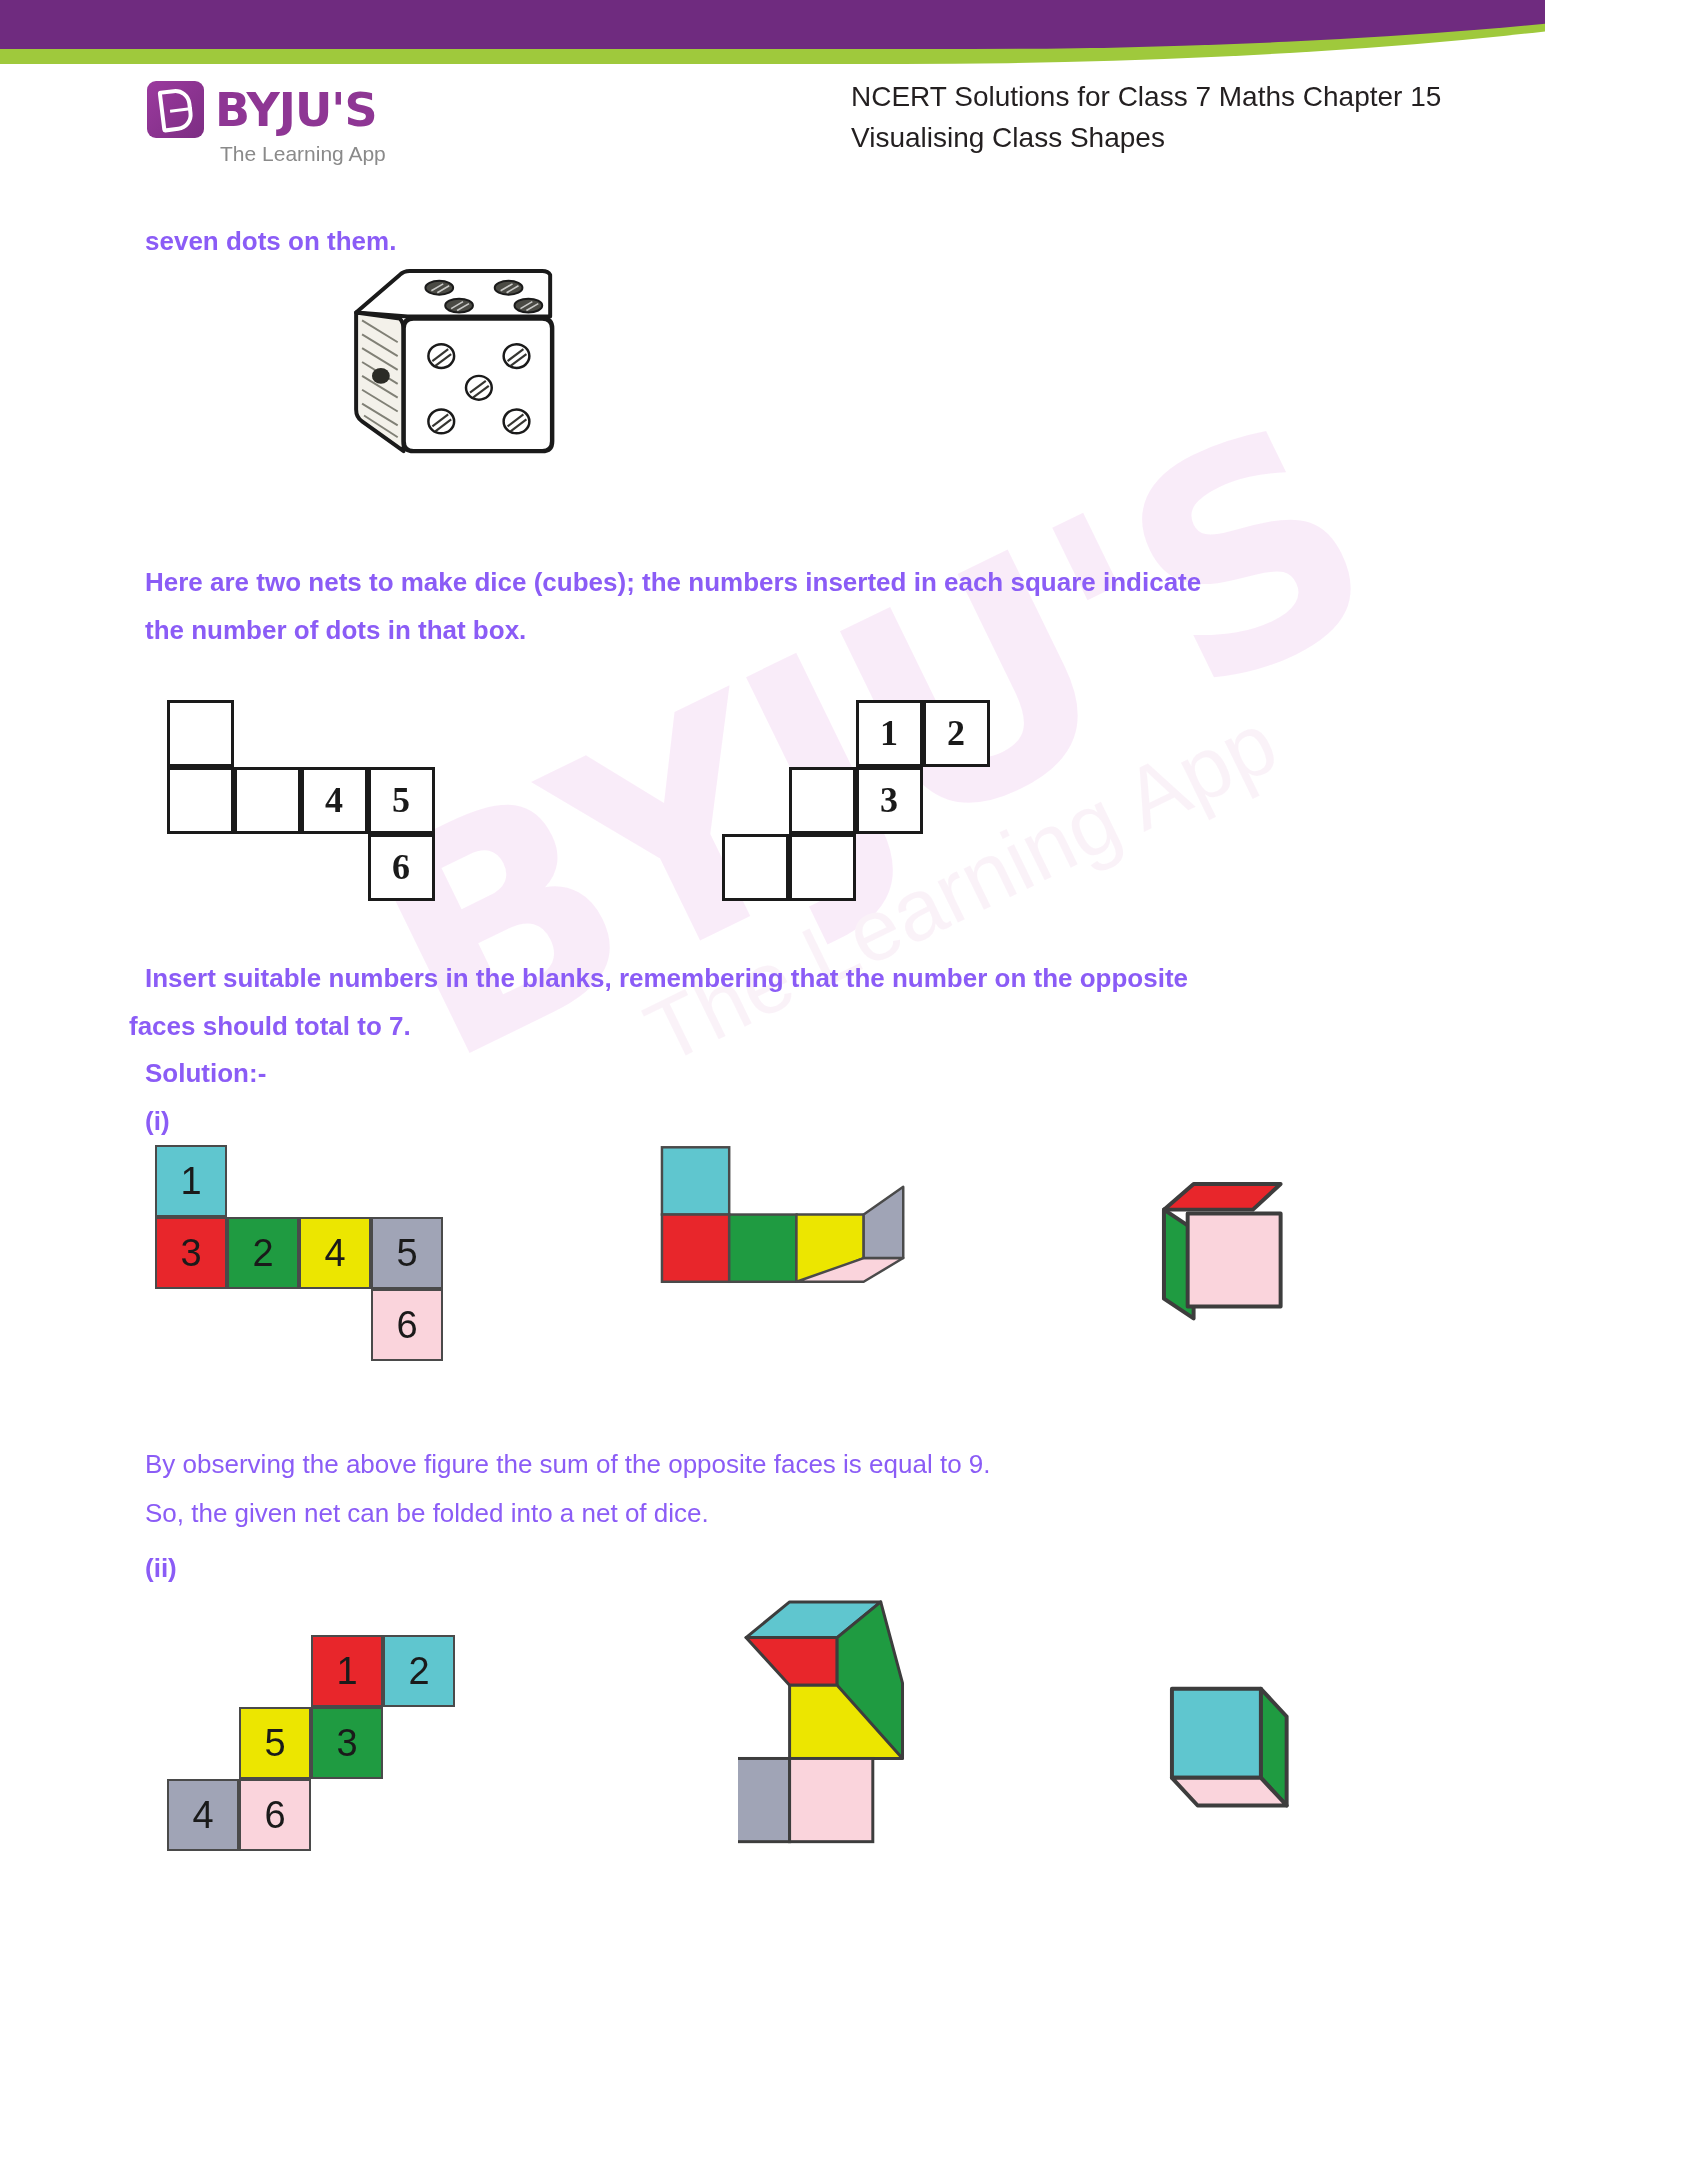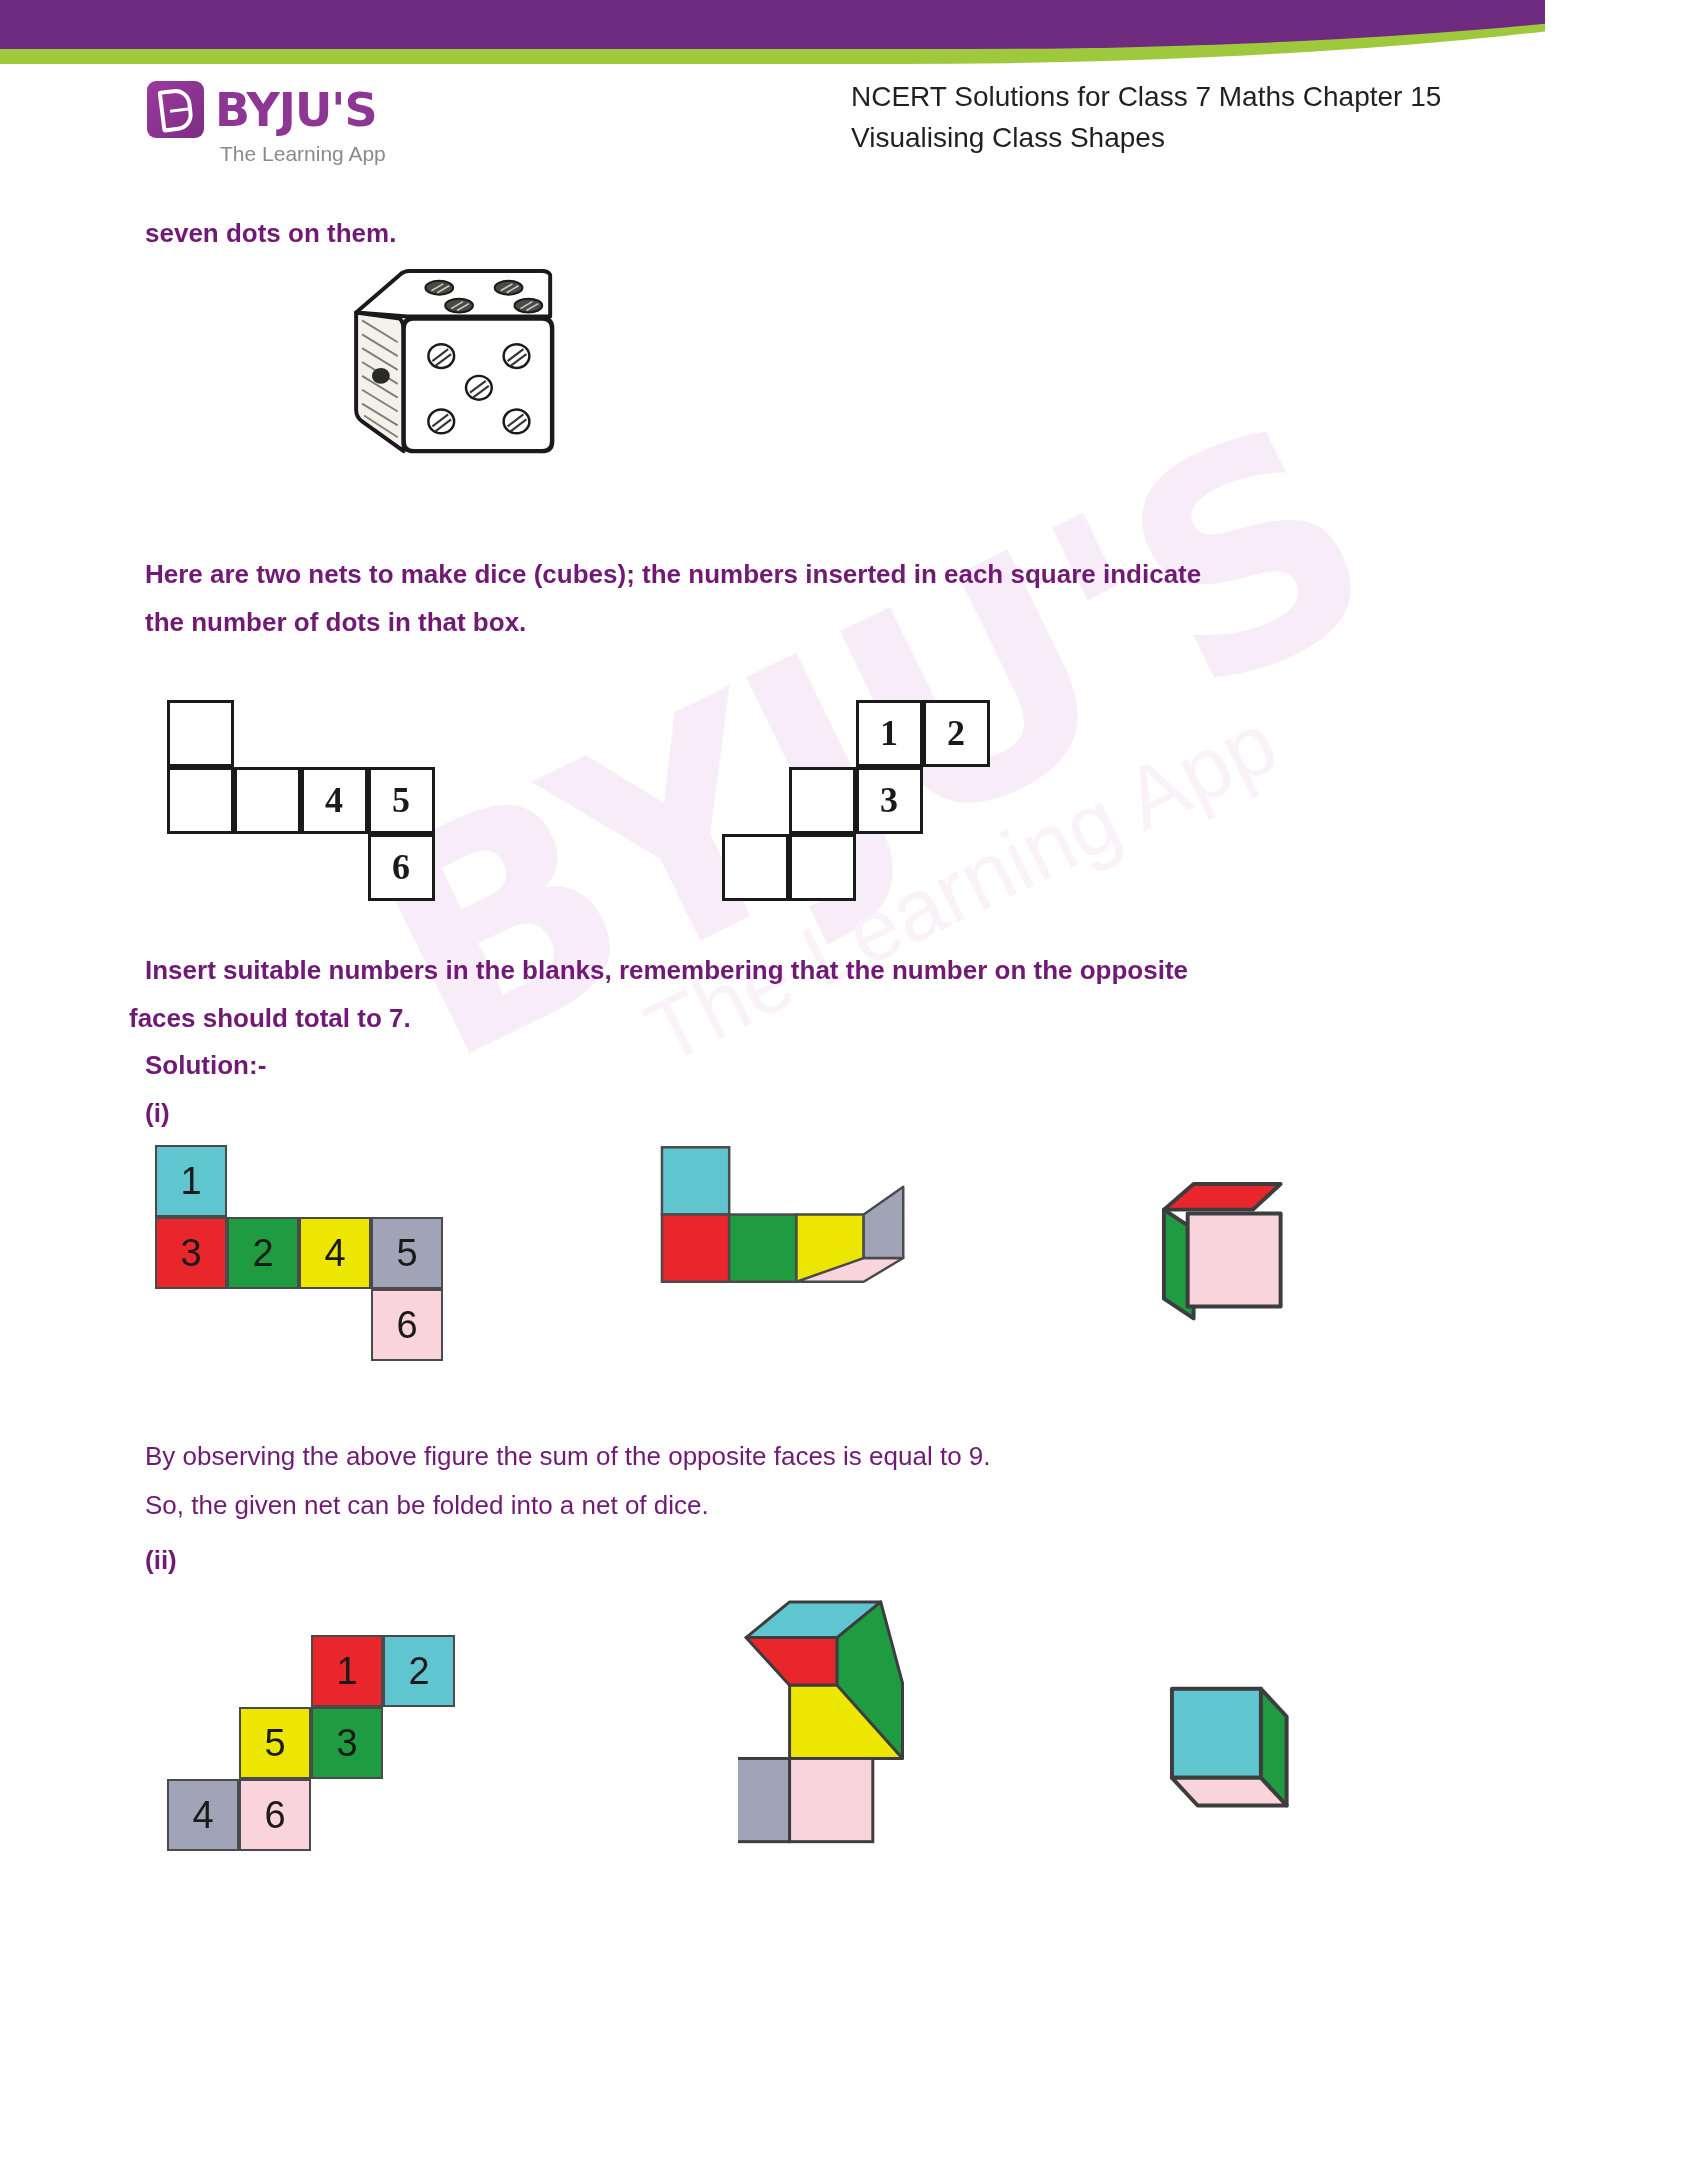--- a/index.html
+++ b/index.html
@@ -146,22 +146,23 @@
     margin-left: 198px;
     margin-top: -6px;
   }
 
   
   .content { position: relative; z-index: 2; }
 
   .para {
     position: absolute;
     font-family: "Liberation Sans", sans-serif;
-    color: #701a75;
+    color: #8b5cf6;
     line-height: 1.55;
+    margin-top: 8px;
   }
   .para.bold { font-weight: bold; }
   .t-24 { font-size: 26px; }
 
   
   .dice-fig {
     position: absolute;
     top: 265px;
     left: 348px;
     width: 238px;

